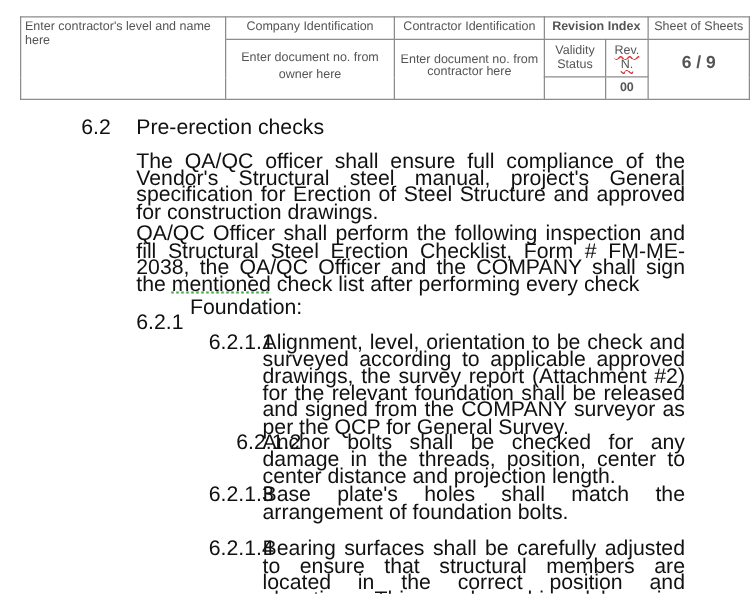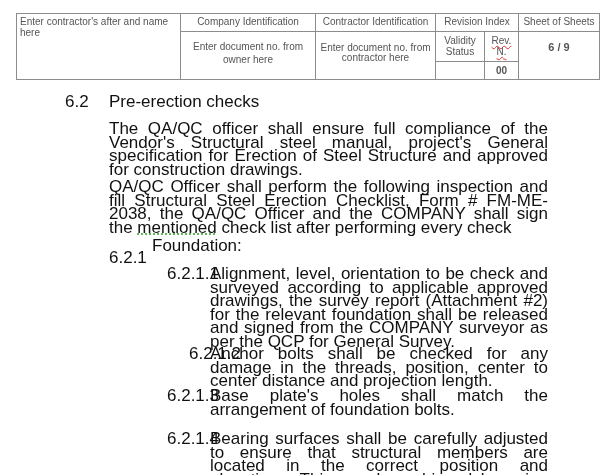--- a/index.html
+++ b/index.html
@@ -24,35 +24,35 @@
   .squig-g { text-decoration:underline dotted #4a4; }
   .txt { position:absolute; font-size:17px; line-height:13.5px; color:#111; }
   .just { text-align:justify; text-align-last:left; }
 </style>
 </head>
 <body>
 
 <table class="hdr">
   <tbody>
       <tr style="height:18px;">
-    <td class="c1 logo red" rowspan="3">Enter contractor's after and name here</td>
+    <td class="c1 logo red" rowspan="3">Enter contractor's level and name here</td>
     <td class="c2" style="padding-top:2px;">Company Identification</td>
     <td class="c3" style="padding-top:2px;">Contractor Identification</td>
-    <td colspan="2" style="padding-top:2px;">Revision Index</td>
+    <td colspan="2" style="padding-top:2px;font-weight:bold;">Revision Index</td>
     <td class="c5" style="padding-top:2px;">Sheet of Sheets</td>
   </tr>
   <tr style="height:30px;">
     <td class="c2 red mid" rowspan="2" style="border-top:none;padding-top:8px;">Enter document no. from owner here</td>
     <td class="c3 red sm" rowspan="2" style="border-top:none;padding-top:11px;">Enter document no. from contractor here</td>
     <td class="c4a" style="line-height:11px;padding-top:3px;">Validity Status</td>
     <td class="c4b" style="line-height:11px;padding-top:3px;">
       <span class="squig">Rev.</span><br>
       <span class="squig">N.</span>
     </td>
-    <td class="c5 bold" rowspan="2" style="font-size:11px;padding-top:9px;border-top:none;">6 / 9</td>
+    <td class="c5 bold" rowspan="2" style="font-size:14px;padding-top:9px;border-top:none;">6 / 9</td>
   </tr>
   <tr style="height:18px;">
     <td class="c4a"></td>
     <td class="c4b bold" style="font-size:10px;padding-top:3px;">00</td>
   </tr>
 </tbody>
   </table>
 
 <div class="txt" style="left:65px;top:95px;">6.2</div>
 <div class="txt" style="left:109px;top:95px;">Pre-erection checks</div>

